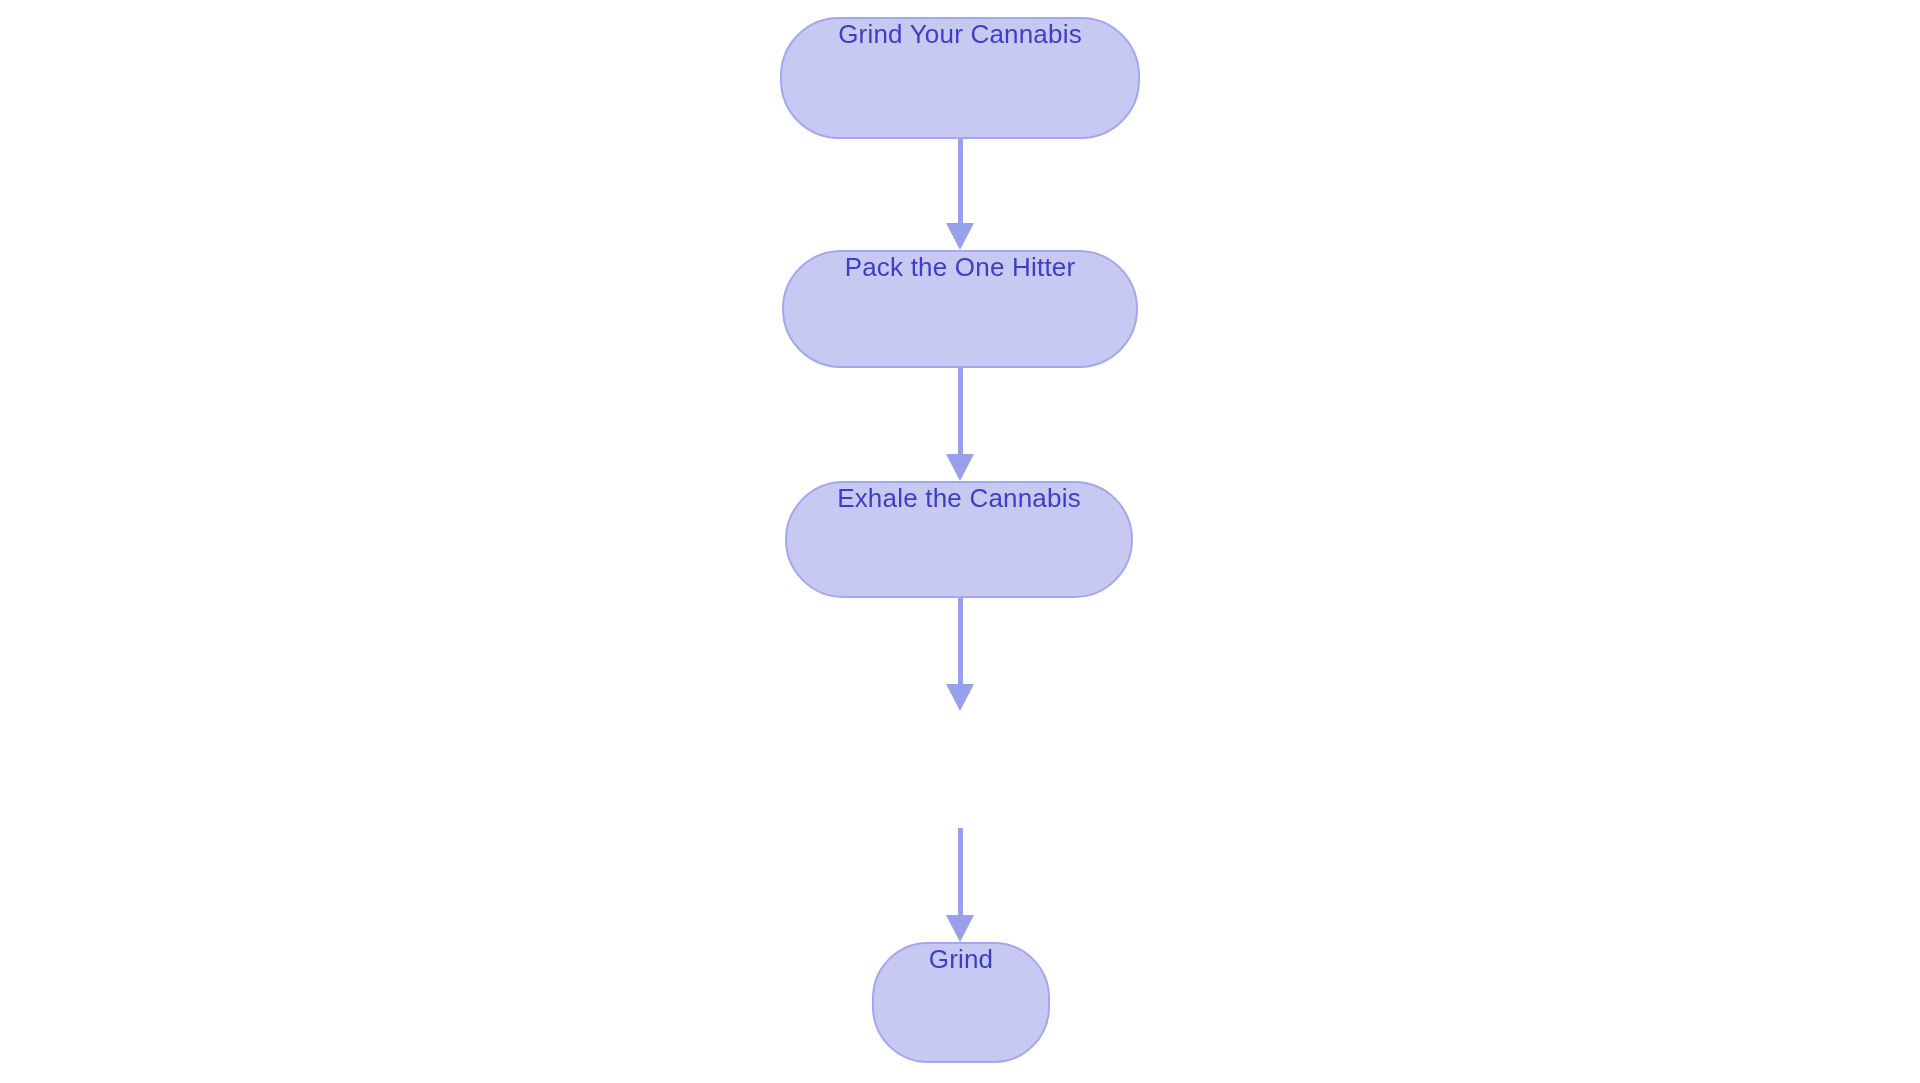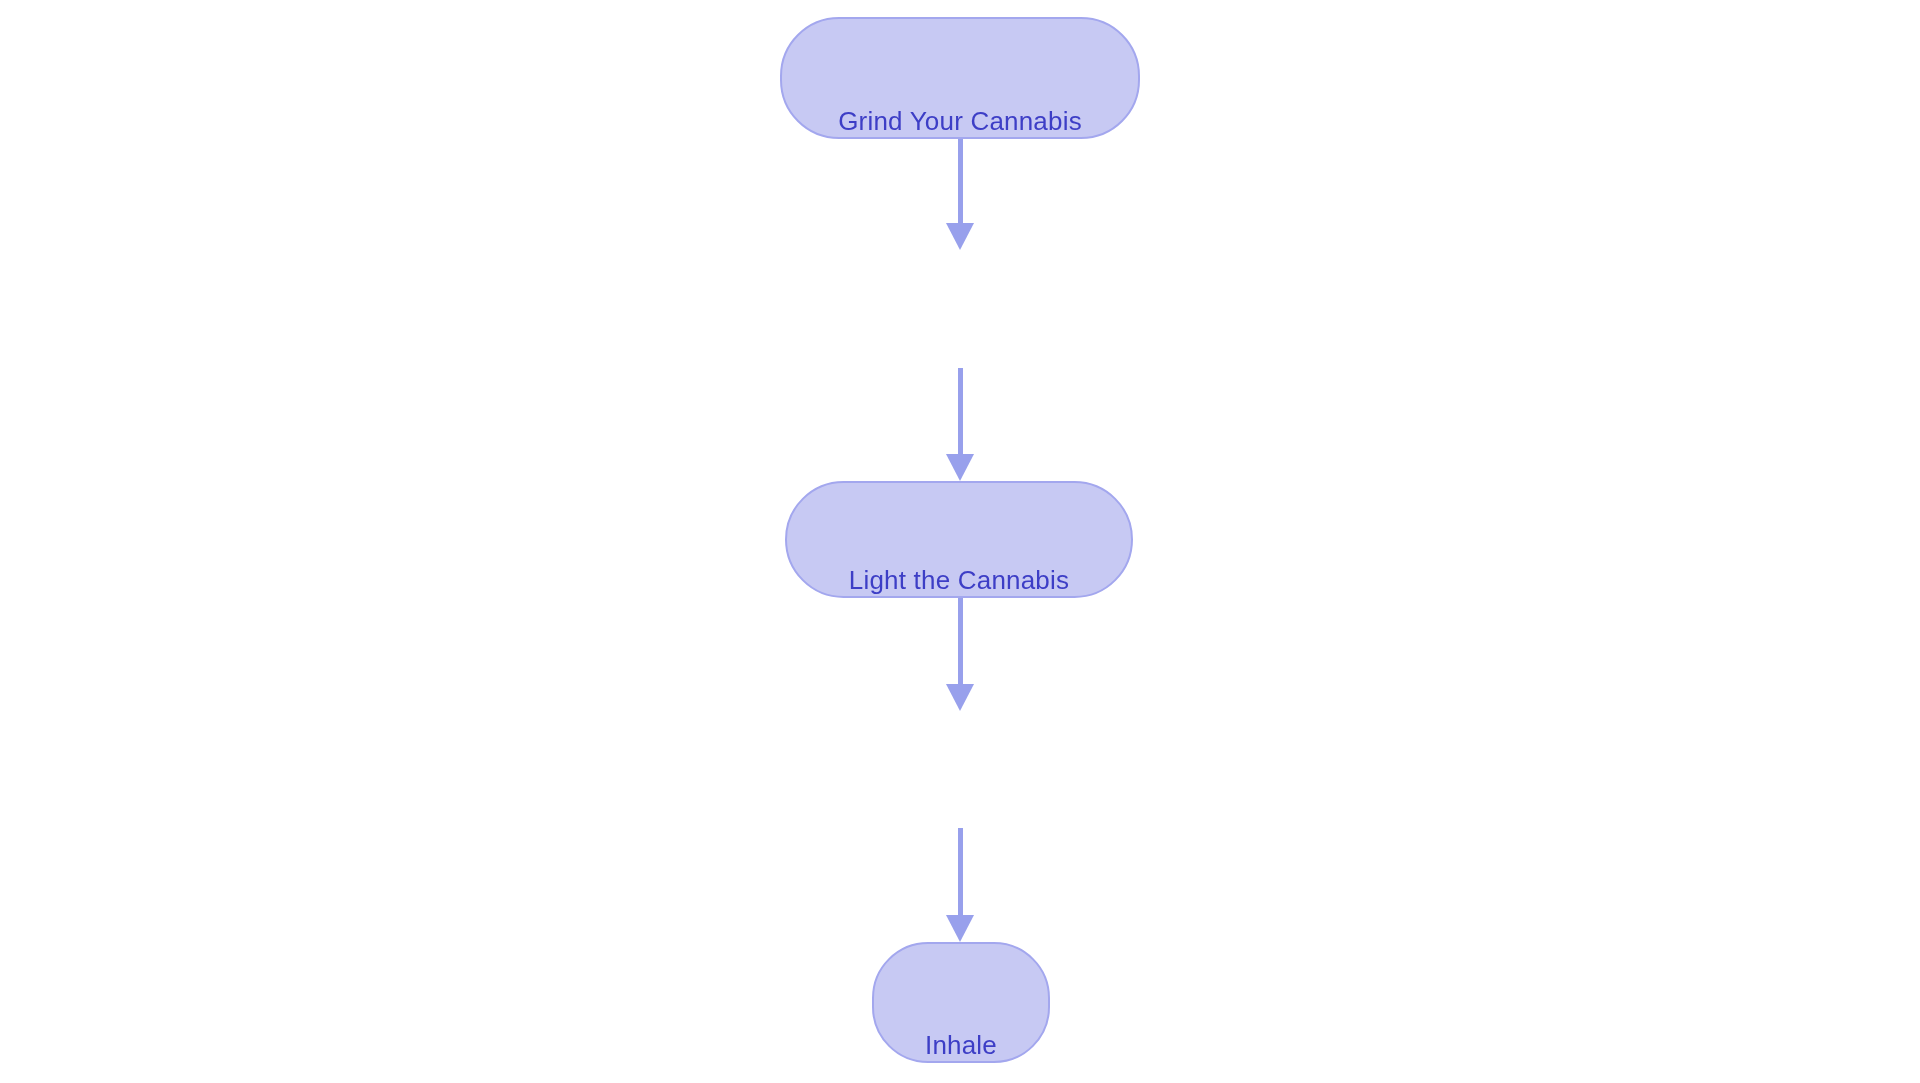--- a/index.html
+++ b/index.html
@@ -18,21 +18,21 @@
     overflow: hidden;
   }
   .canvas {
     position: relative;
     width: 1920px;
     height: 1083px;
   }
   .node {
     position: absolute;
     display: flex;
-    align-items: flex-end;
+    align-items: flex-start;
     justify-content: center;
     background: var(--node-fill);
     border: 2px solid var(--node-border);
     border-radius: 59px;
     color: var(--node-text);
     font-size: 26px;
     letter-spacing: 0.2px;
     text-align: center;
     white-space: nowrap;
   }
@@ -74,38 +74,41 @@
 
   <div class="node node-1">
     <span>Grind Your Cannabis</span>
   </div>
 
   <div class="arrow arrow-1">
     <div class="shaft"></div>
     <div class="head"></div>
   </div>
 
+  <div class="node node-2">
+    <span>Pack the One Hitter</span>
+  </div>
 
   <div class="arrow arrow-2">
     <div class="shaft"></div>
     <div class="head"></div>
   </div>
 
   <div class="node node-3">
-    <span>Light the Cannabis</span>
+    <span>Exhale the Cannabis</span>
   </div>
 
   <div class="arrow arrow-3">
     <div class="shaft"></div>
     <div class="head"></div>
   </div>
 
 
   <div class="arrow arrow-4">
     <div class="shaft"></div>
     <div class="head"></div>
   </div>
 
   <div class="node node-5">
-    <span>Inhale</span>
+    <span>Grind</span>
   </div>
 
 </div>
 
 </body></html>

